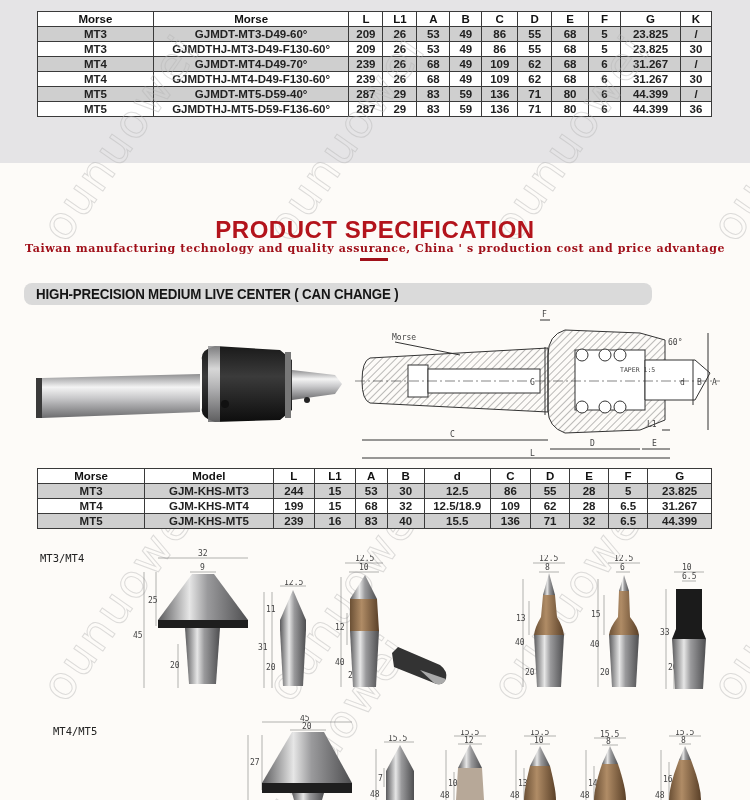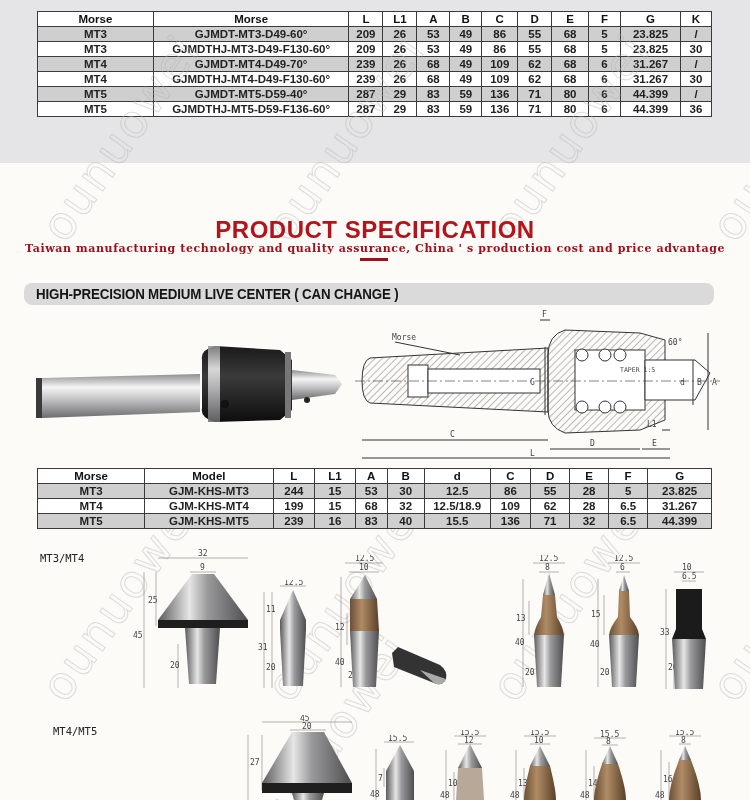--- a/index.html
+++ b/index.html
@@ -15,21 +15,21 @@
   table.spec tr.even td { background: #ffffff; }
   #table1 { left: 37px; top: 11px; width: 675px; border: 1.5px solid #333; }
   #table2 { left: 37px; top: 468px; width: 675px; border: 1.5px solid #333; }
 
   .watermark { position: absolute; font-family: "DejaVu Sans", sans-serif; font-size: 46px; color: transparent; -webkit-text-stroke: 1px rgba(180,180,180,0.45); transform: rotate(-55deg); transform-origin: left top; pointer-events: none; letter-spacing: 2px; white-space: nowrap; }
 
   .title { position: absolute; left: 0; width: 750px; top: 216px; text-align: center; font-size: 24px; font-weight: bold; color: #b3141c; letter-spacing: 0.5px; }
   .subtitle { position: absolute; left: 0; width: 750px; top: 242px; text-align: center; font-family: "DejaVu Serif", serif; font-size: 11px; font-weight: bold; color: #a0101a; letter-spacing: 0.6px; }
   .title-bar { position: absolute; left: 360px; top: 258px; width: 28px; height: 3px; background: #a0101a; }
 
-  .section-bar { position: absolute; left: 24px; top: 283px; width: 690px; height: 22px; background: #dadada; border-radius: 8px; }
+  .section-bar { position: absolute; left: 24px; top: 283px; width: 628px; height: 22px; background: #dadada; border-radius: 8px; }
   .section-bar span { position: absolute; left: 12px; top: 3px; font-size: 14.5px; font-weight: bold; color: #151515; letter-spacing: -0.2px; transform: scaleX(0.92); transform-origin: left center; white-space: nowrap; }
 
   .product-photo { position: absolute; left: 30px; top: 320px; width: 320px; height: 130px; }
   .drawing { position: absolute; left: 350px; top: 305px; width: 390px; height: 155px; }
 
   .series-label { position: absolute; font-family: "DejaVu Sans Mono", monospace; font-size: 10.5px; color: #222; }
 
   .tip { position: absolute; }
   .dim-text { font-family: "DejaVu Sans Mono", monospace; font-size: 8px; fill: #444; }
 </style>

